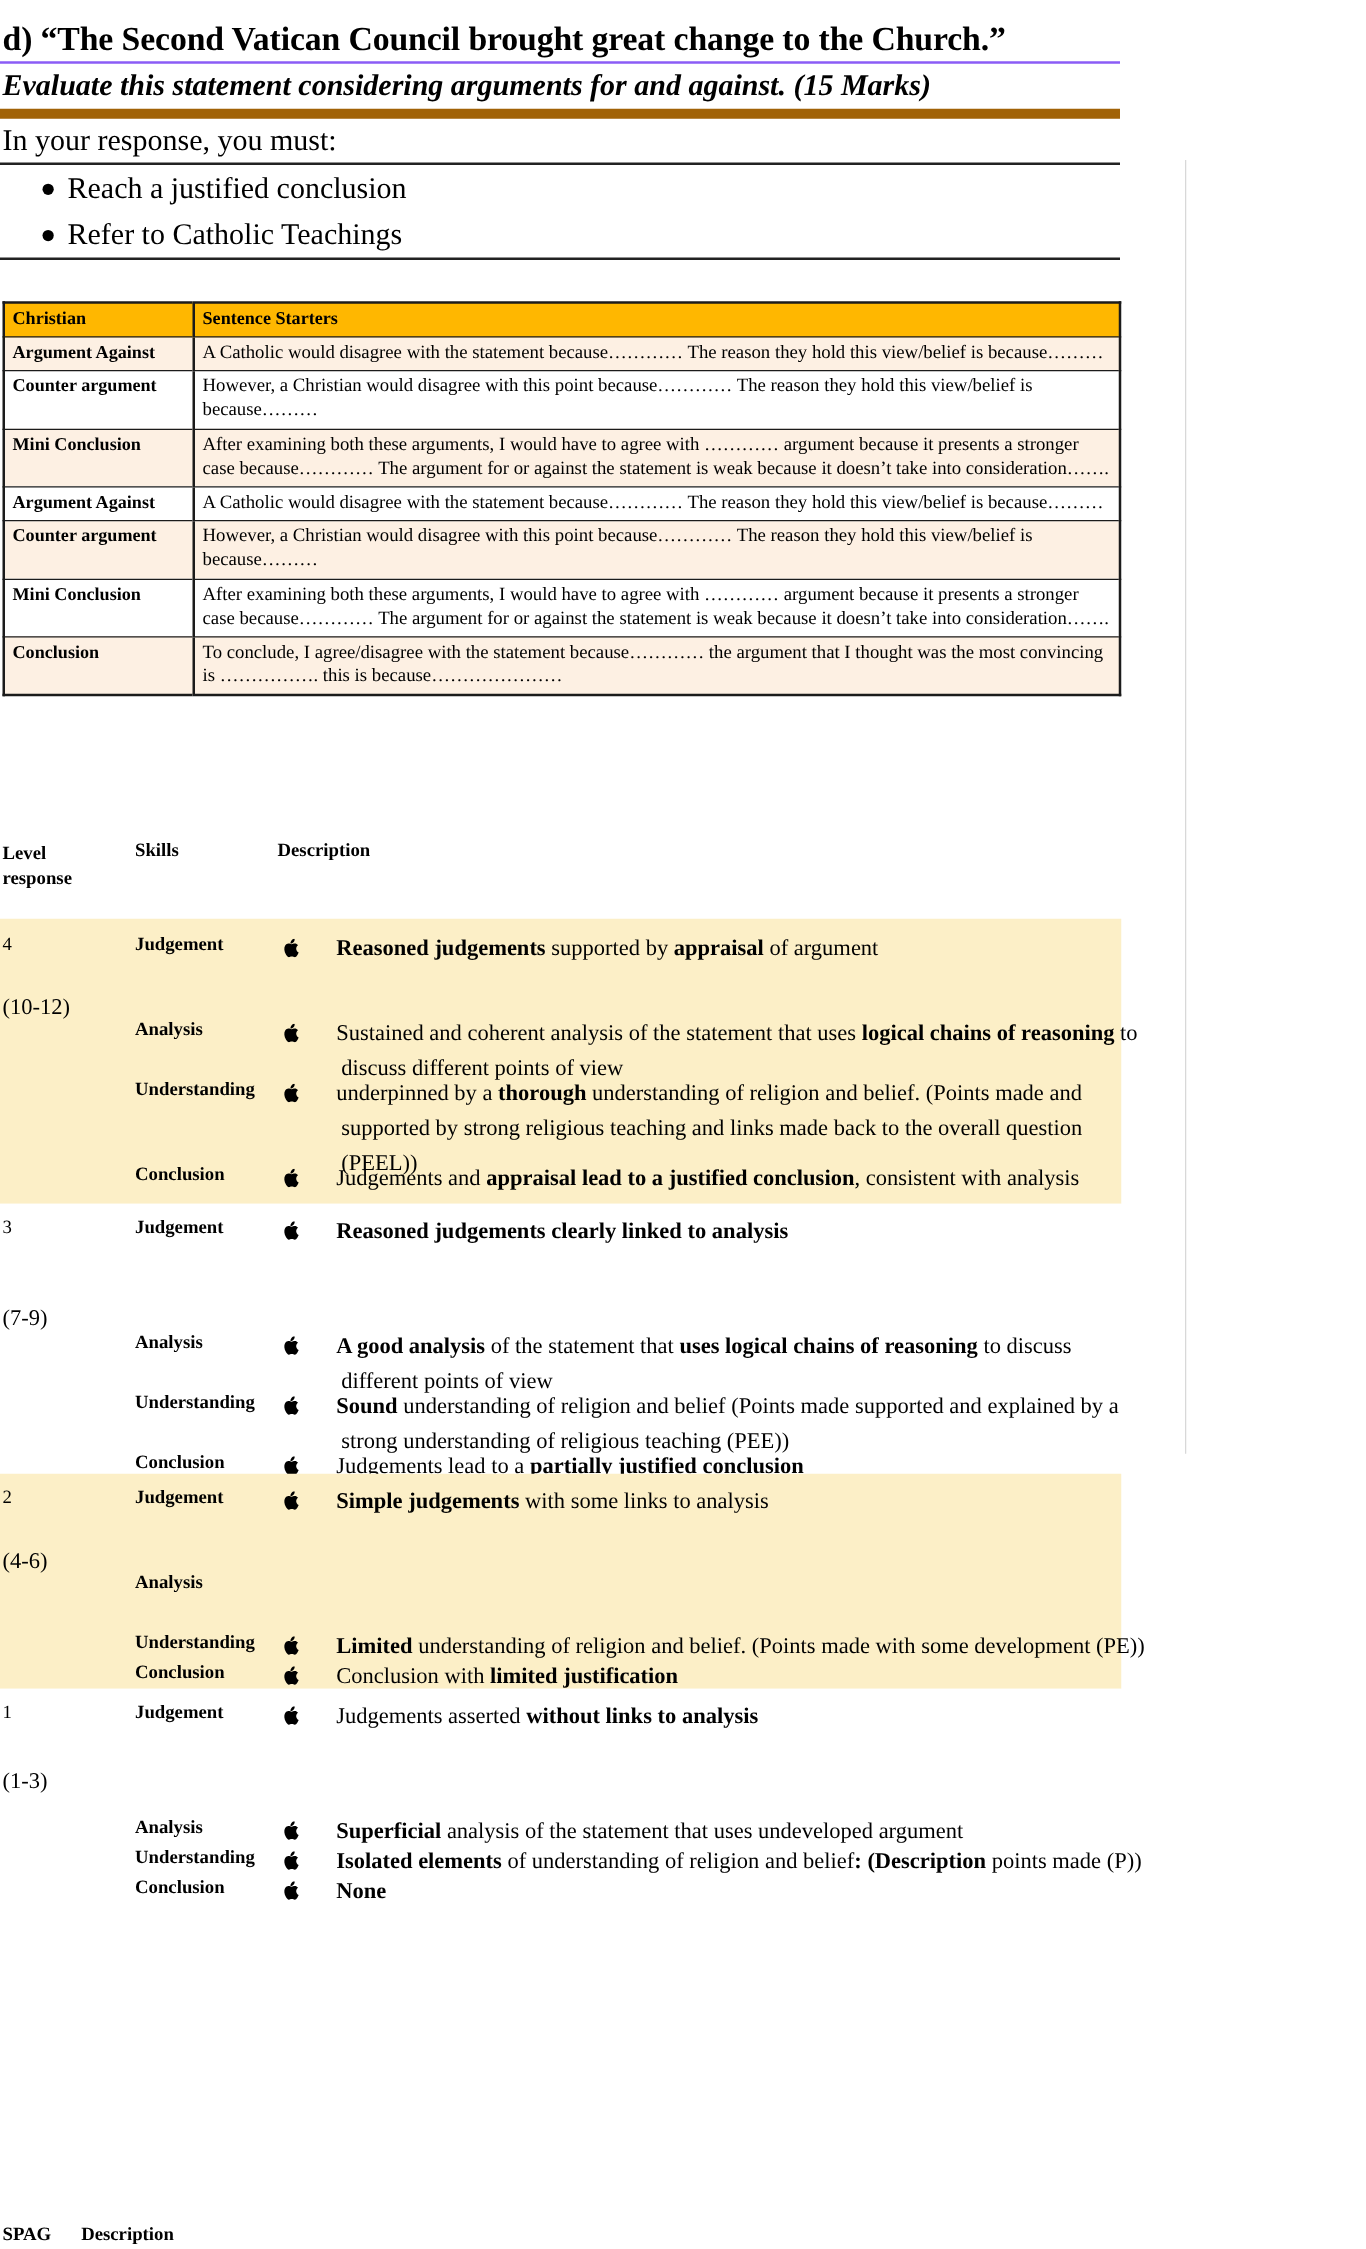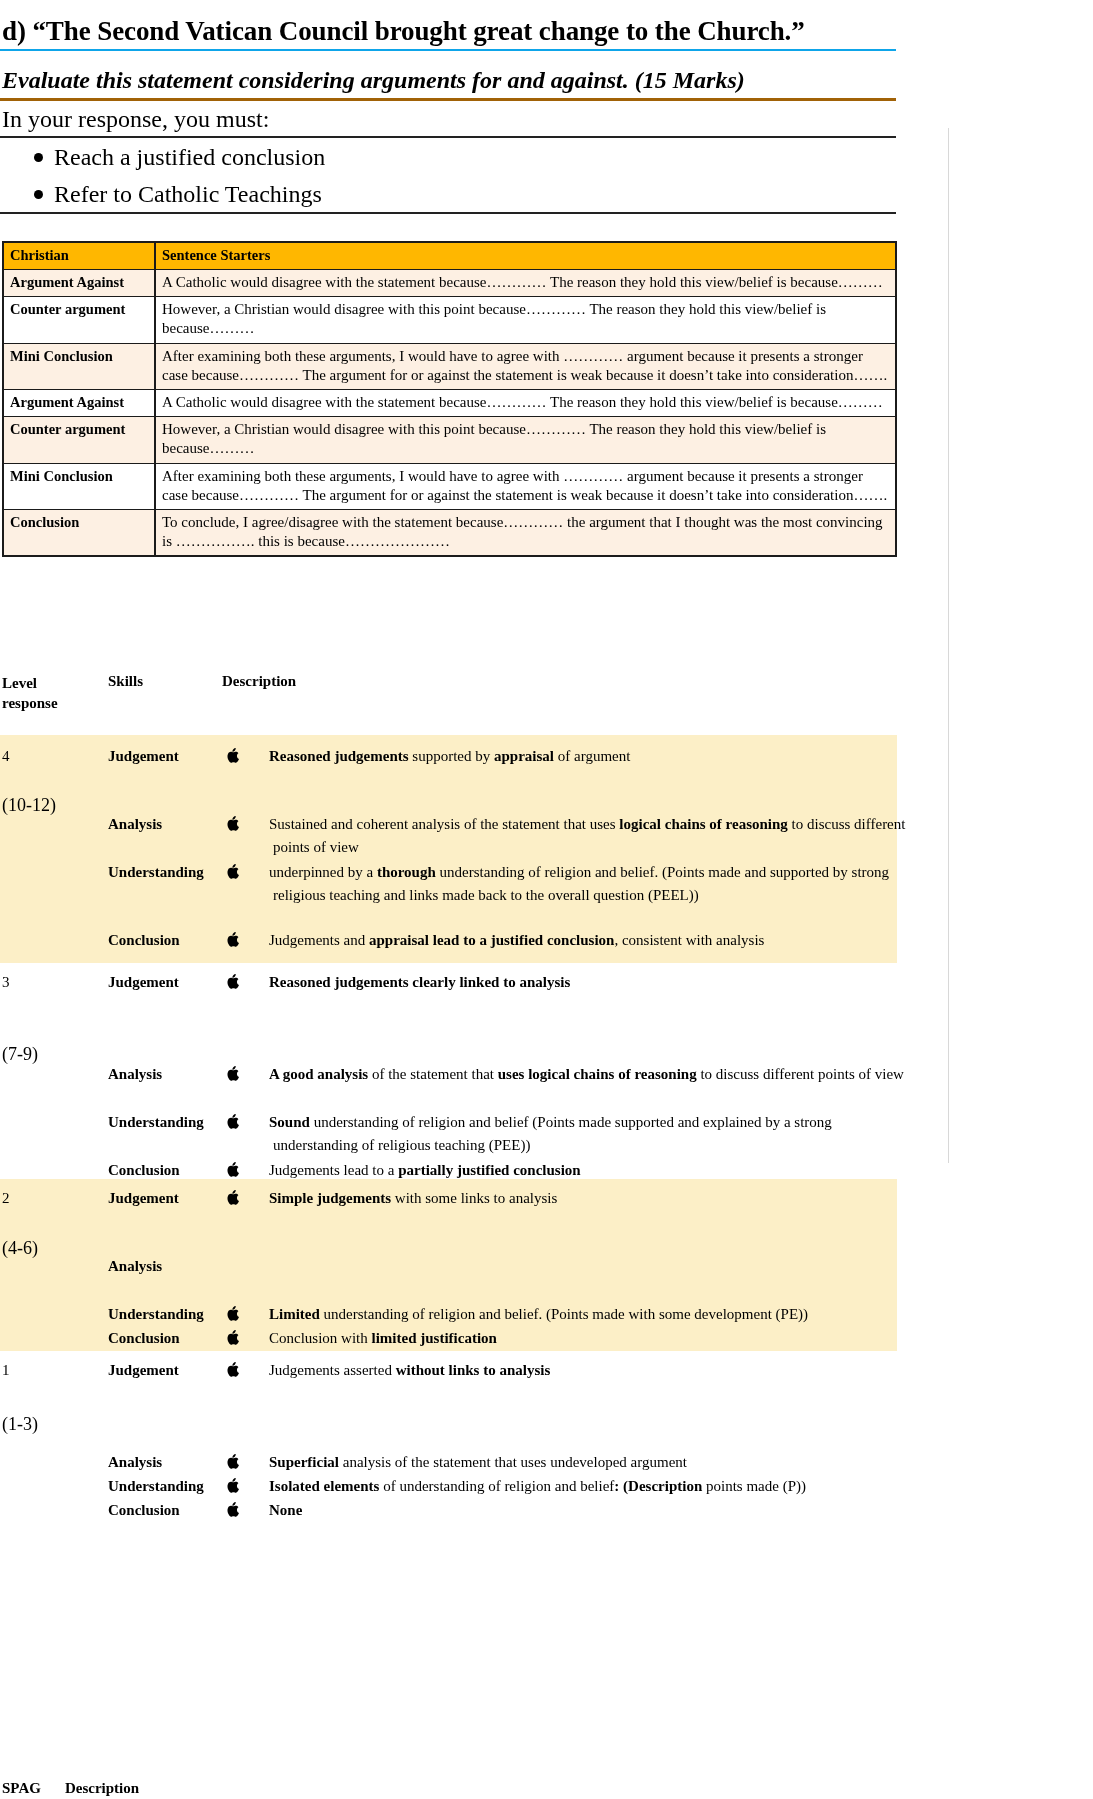--- a/index.html
+++ b/index.html
@@ -38,31 +38,31 @@
     left: 0px;
     top: 16px;
     width: 900px;
   }
   .q-title {
     font-size: 27px;
     font-weight: bold;
     line-height: 1.14;
     letter-spacing: -0.1px;
     padding: 0 0 2px 2px;
-    border-bottom: 2px solid #0ea5e9;
+    border-bottom: 2px solid #8b5cf6;
     width: 896px;
     box-sizing: border-box;
   }
   .q-eval {
     font-size: 24px;
     font-style: italic;
     font-weight: bold;
     line-height: 1.2;
-    padding: 15px 0 3px 2px;
-    border-bottom: 3px solid #a16207;
+    padding: 4px 0 3px 2px;
+    border-bottom: 8px solid #a16207;
     width: 896px;
     box-sizing: border-box;
     white-space: nowrap;
   }
   .q-must {
     font-size: 24px;
     line-height: 1.2;
     padding: 4px 0 3px 2px;
     border-bottom: 2px solid #222;
     width: 896px;
@@ -168,21 +168,21 @@
     position: absolute;
     left: 108px;
     font-size: 15px;
     font-weight: bold;
     line-height: 1.5;
   }
   .desc {
     position: absolute;
     left: 250px;
     width: 645px;
-    font-size: 15px;
+    font-size: 18px;
     line-height: 1.55;
     text-indent: -23px;
     padding-left: 23px;
   }
   .desc .apple {
     display: inline-block;
     width: 13px;
     height: 15px;
     vertical-align: -2px;
     margin-right: 6px;

